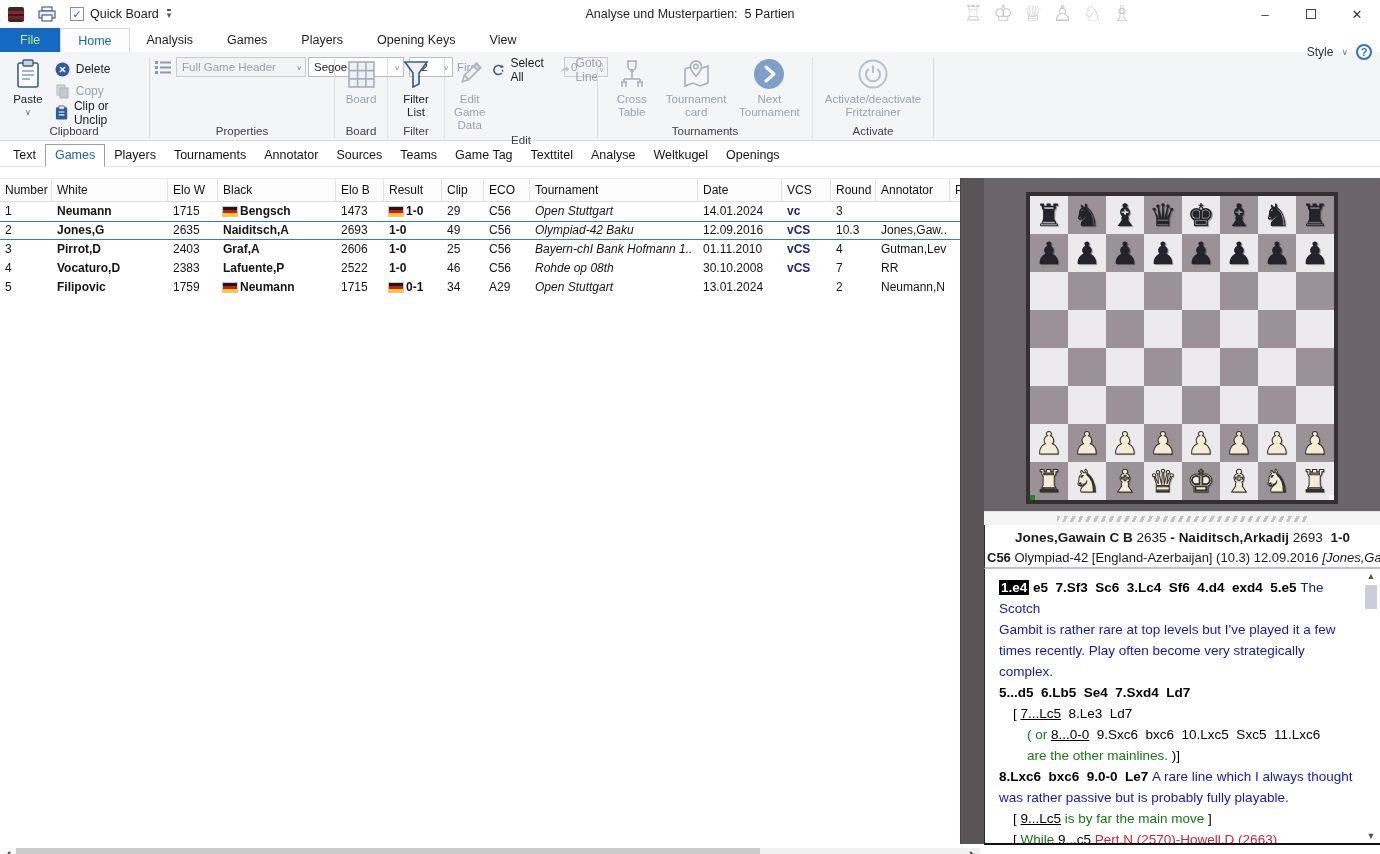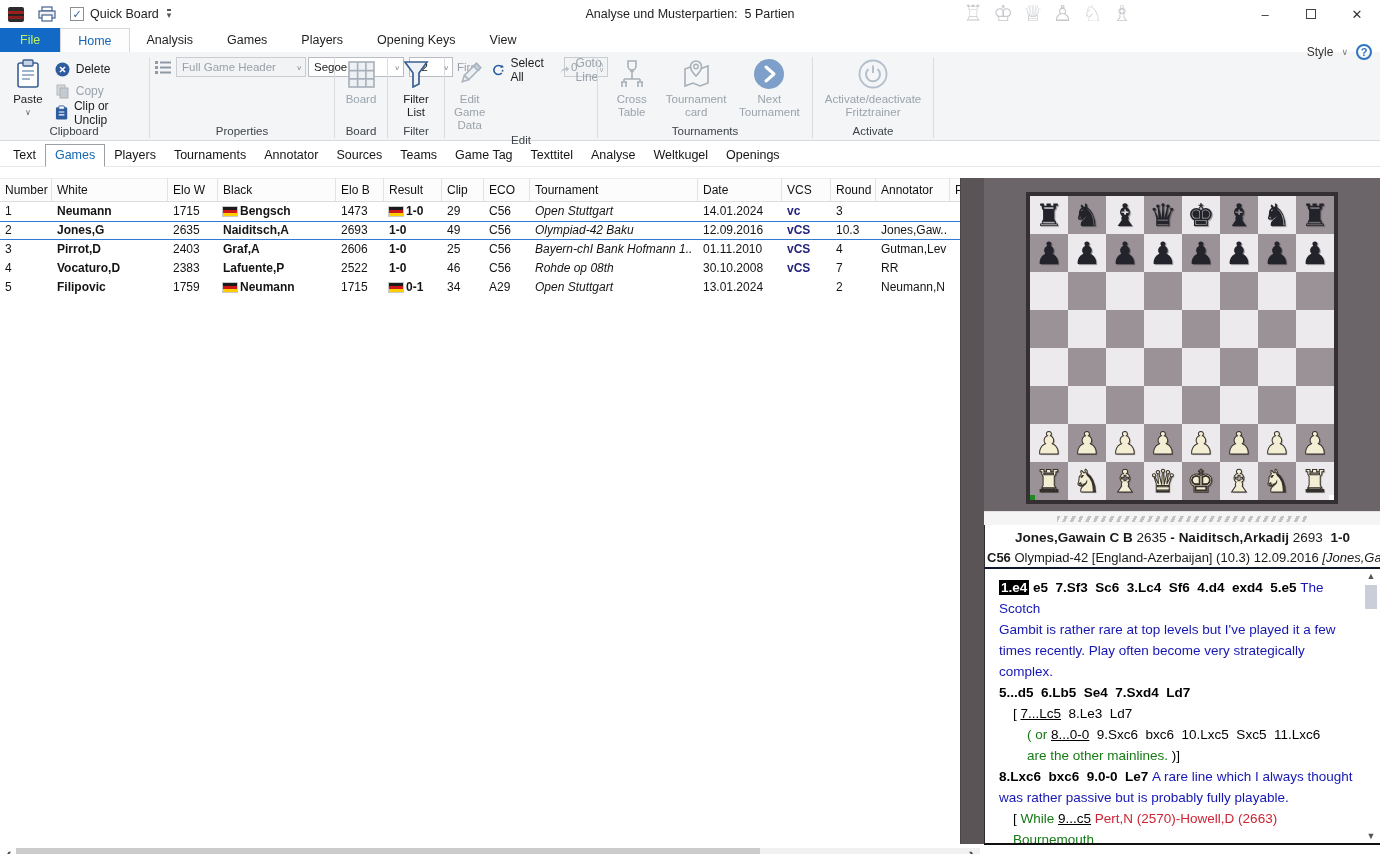--- a/index.html
+++ b/index.html
@@ -96,21 +96,21 @@
   .pc { font-family:"DejaVu Sans",sans-serif; font-size:31px; line-height:38px; }
   .pc.wp { color:#f3edd3; -webkit-text-stroke:1px #35302a; text-shadow:1px 1px 1px rgba(0,0,0,.35); }
   .pc.bp { color:#23232b; text-shadow:1px 1px 1px rgba(0,0,0,.4); }
   .corner-dot { position:absolute; width:5px; height:5px; bottom:0; }
   .corner-dot.green { left:0; background:#1f8a1f; }
   .corner-dot.white { right:0; background:#fff; }
 
   .splitter { height:14px; background:#f5f5f5; border-top:1px solid #e2e2e2; display:flex; align-items:center; justify-content:center; }
   .grip { width:250px; height:6px; background:repeating-linear-gradient(115deg,#c3c3c3 0 3px,#f5f5f5 3px 7px); }
 
-  .game-header { background:#fff; height:44px; border-left:1px solid #2b2b2b; border-bottom:2px solid #0f172a; padding-top:3px; }
+  .game-header { background:#fff; height:44px; border-left:1px solid #2b2b2b; border-bottom:2px solid #c4b5fd; padding-top:3px; }
   .gh-line1 { text-align:center; font-size:13.5px; line-height:20px; white-space:nowrap; overflow:hidden; }
   .gh-line1 b { font-weight:bold; }
   .gh-line2 { font-size:13px; line-height:20px; white-space:nowrap; overflow:hidden; padding-left:2px; }
   .gh-eco { font-weight:bold; }
   .gh-annot { font-style:italic; }
 
   .notation { background:#fff; height:276px; border-left:1px solid #2b2b2b; border-bottom:2px solid #111;
     position:relative; padding:8px 22px 0 14px; overflow:hidden; }
   .note-line { font-size:13.5px; line-height:21px; white-space:pre-wrap; }
   .seg-current { background:#000; color:#fff; font-weight:bold; padding:0 2px; }
@@ -668,20 +668,21 @@
       <div id="notation-lines">
           <div class="note-line" style="padding-left: 0px;"><span class="seg-current">1.e4</span><span class="seg-main"> e5  7.Sf3  Sc6  3.Lc4  Sf6  4.d4  exd4  5.e5 </span><span class="seg-comment">The Scotch</span></div>
           <div class="note-line" style="padding-left: 0px;"><span class="seg-comment">Gambit is rather rare at top levels but I've played it a few</span></div>
           <div class="note-line" style="padding-left: 0px;"><span class="seg-comment">times recently. Play often become very strategically complex.</span></div>
           <div class="note-line" style="padding-left: 0px;"><span class="seg-main">5...d5  6.Lb5  Se4  7.Sxd4  Ld7</span></div>
           <div class="note-line" style="padding-left: 14px;"><span class="seg-var">[ </span><span class="seg-var-underline">7...Lc5</span><span class="seg-var">  8.Le3  Ld7</span></div>
           <div class="note-line" style="padding-left: 28px;"><span class="seg-green">( or </span><span class="seg-var-underline">8...0-0</span><span class="seg-var">  9.Sxc6  bxc6  10.Lxc5  Sxc5  11.Lxc6</span></div>
           <div class="note-line" style="padding-left: 28px;"><span class="seg-green">are the other mainlines. </span><span class="seg-var">)]</span></div>
           <div class="note-line" style="padding-left: 0px;"><span class="seg-main">8.Lxc6  bxc6  9.0-0  Le7 </span><span class="seg-comment">A rare line which I always thought</span></div>
           <div class="note-line" style="padding-left: 0px;"><span class="seg-comment">was rather passive but is probably fully playable.</span></div>
+          <div class="note-line" style="padding-left: 14px;"><span class="seg-var">[ </span><span class="seg-var-underline">9...Lc5</span><span class="seg-green"> is by far the main move </span><span class="seg-var">]</span></div>
           <div class="note-line" style="padding-left: 14px;"><span class="seg-var">[ </span><span class="seg-green">While </span><span class="seg-var-underline">9...c5</span><span class="seg-var"> </span><span class="seg-red">Pert,N (2570)-Howell,D (2663)</span><span class="seg-green"> Bournemouth</span></div>
         </div>
       <div class="note-scrollbar">
         <span class="ns-arrow">▲</span>
         <div class="ns-thumb"></div>
         <div class="ns-spacer"></div>
         <span class="ns-arrow">▼</span>
       </div>
     </div>
     <div class="right-bottom-gap"></div>

